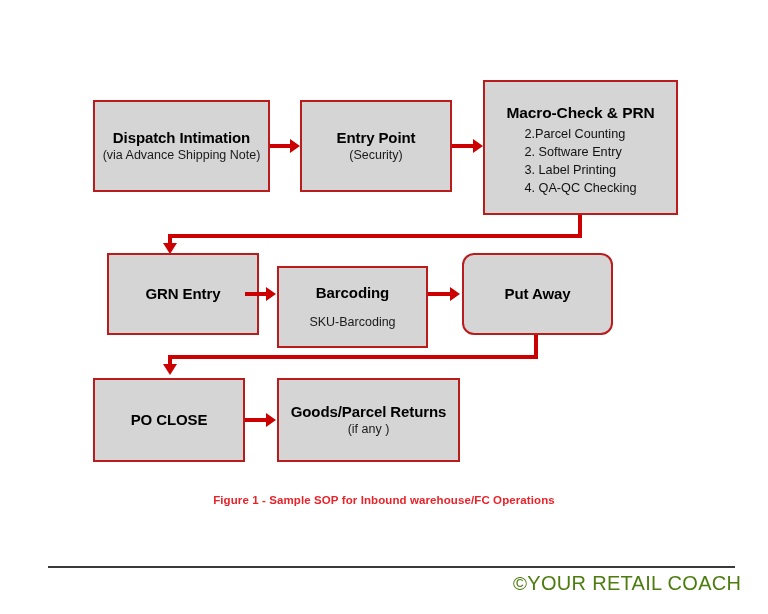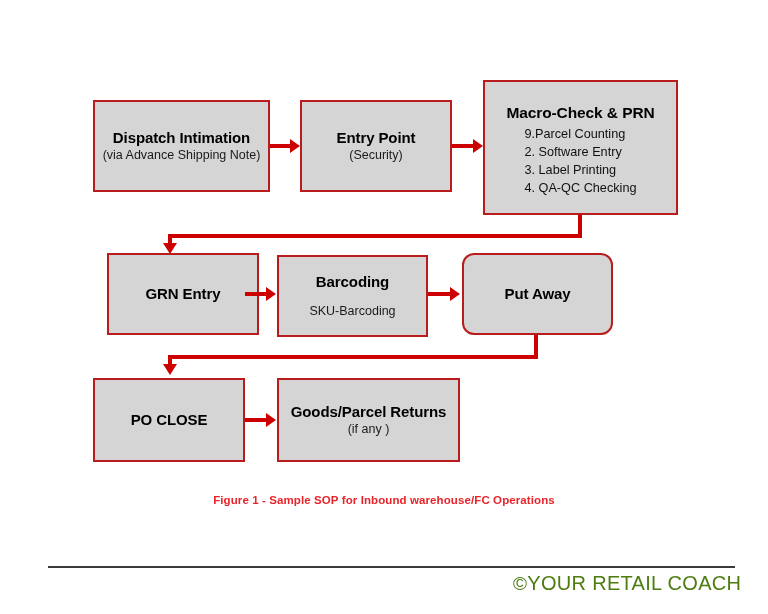--- a/index.html
+++ b/index.html
@@ -137,21 +137,21 @@
   </div>
 
   <div class="node" style="left:300px; top:100px; width:152px; height:92px;">
     <div class="node-title">Entry Point</div>
     <div class="node-sub">(Security)</div>
   </div>
 
   <div class="node listbox" style="left:483px; top:80px; width:195px; height:135px;">
     <div class="node-title">Macro-Check &amp; PRN</div>
     <ul class="steps">
-      <li>9.Parcel Counting</li>
+      <li>2.Parcel Counting</li>
       <li>2. Software Entry</li>
       <li>3. Label Printing</li>
       <li>4. QA-QC Checking</li>
     </ul>
   </div>
 
   <div class="conn conn-h" style="left:270px; top:144px; width:20px;"></div>
   <div class="arrow-right" style="left:290px; top:139px;"></div>
 
   <div class="conn conn-h" style="left:452px; top:144px; width:21px;"></div>
@@ -159,21 +159,21 @@
 
   <div class="conn conn-v" style="left:578px; top:215px; height:23px;"></div>
   <div class="conn conn-h" style="left:168px; top:234px; width:414px;"></div>
   <div class="conn conn-v" style="left:168px; top:234px; height:10px;"></div>
   <div class="arrow-down" style="left:163px; top:243px;"></div>
 
   <div class="node" style="left:107px; top:253px; width:152px; height:82px;">
     <div class="node-title">GRN Entry</div>
   </div>
 
-  <div class="node" style="left:277px; top:255px; width:151px; height:82px;">
+  <div class="node" style="left:277px; top:266px; width:151px; height:82px;">
     <div class="node-title">Barcoding</div>
     <div class="node-sub gap">SKU-Barcoding</div>
   </div>
 
   <div class="node" style="left:462px; top:253px; width:151px; height:82px;border-radius:12px;">
     <div class="node-title">Put Away</div>
   </div>
 
   <div class="conn conn-h" style="left:245px; top:292px; width:21px;"></div>
   <div class="arrow-right" style="left:266px; top:287px;"></div>

